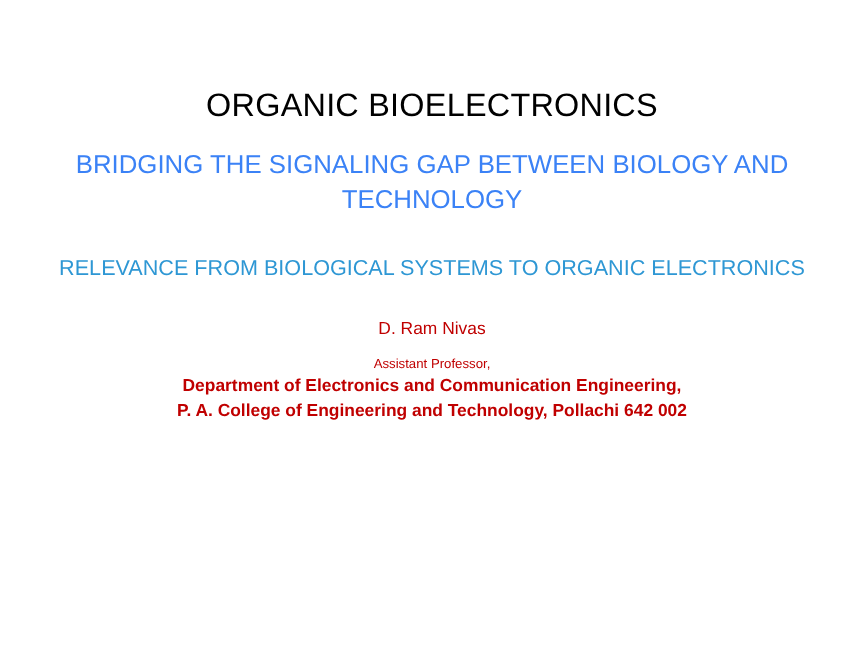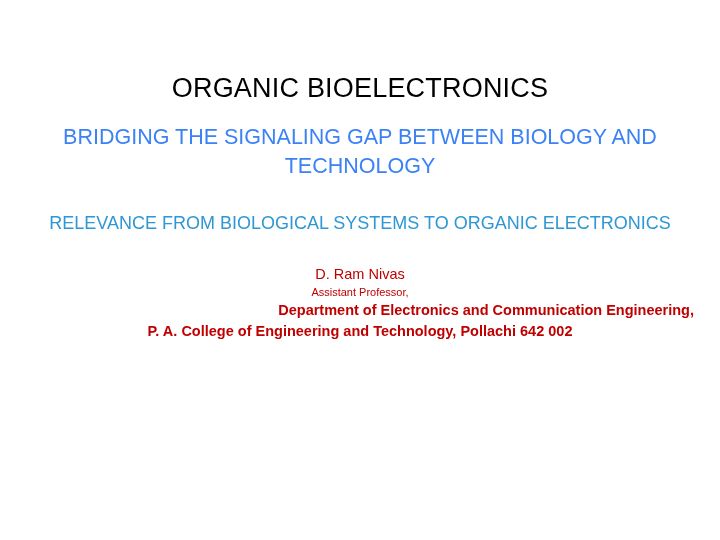--- a/index.html
+++ b/index.html
@@ -51,31 +51,30 @@
     margin: 0 0 28px 0;
     font-weight: normal;
   }
   .author-block {
     text-align: center;
     color: #c00000;
     line-height: 1.42;
   }
   .author-name {
     font-size: 14.5px;
-    margin: 0;
+    margin: 12px;
   }
   .author-role {
     font-size: 11px;
     margin: 0;
   }
   .author-dept {
     font-size: 14.5px;
     font-weight: bold;
     margin: 0;
-    text-align: right;
   }
   .author-college {
     font-size: 14.5px;
     font-weight: bold;
     margin: 0;
   }
 </style>
 </head>
 <body>
 

